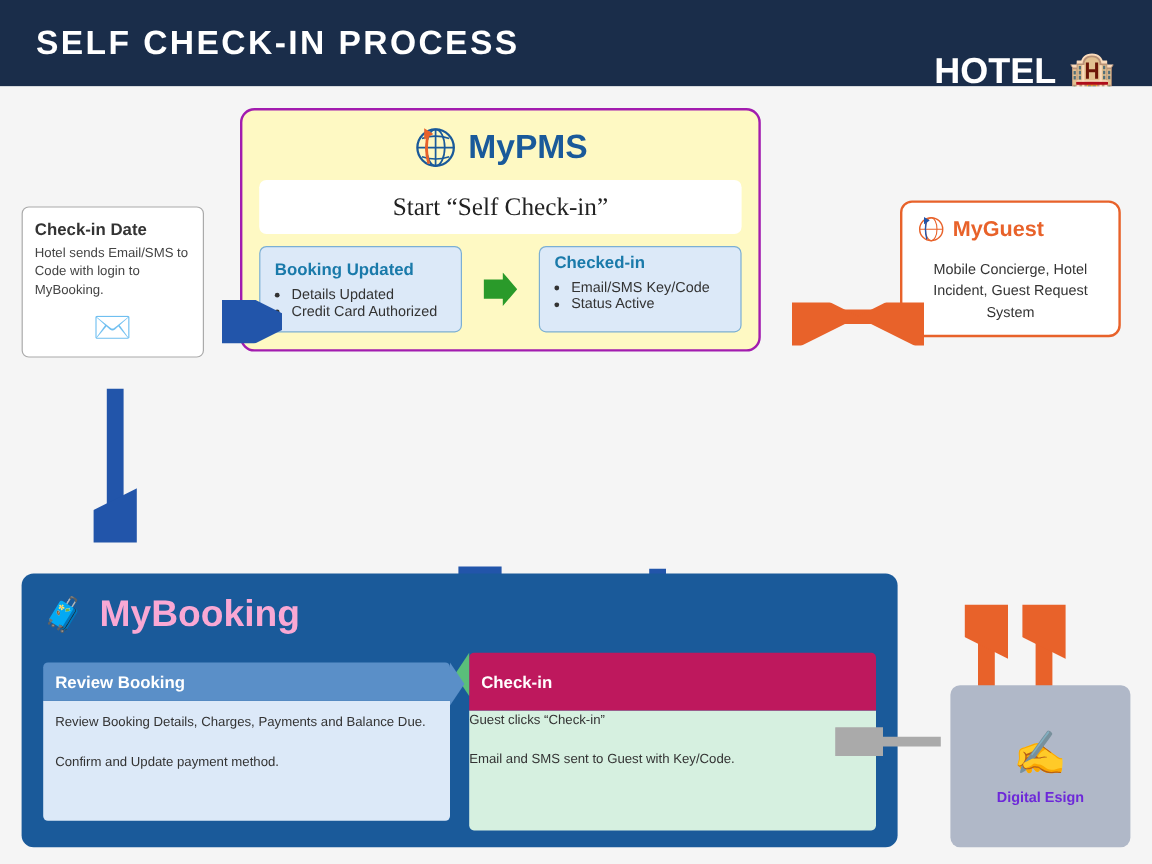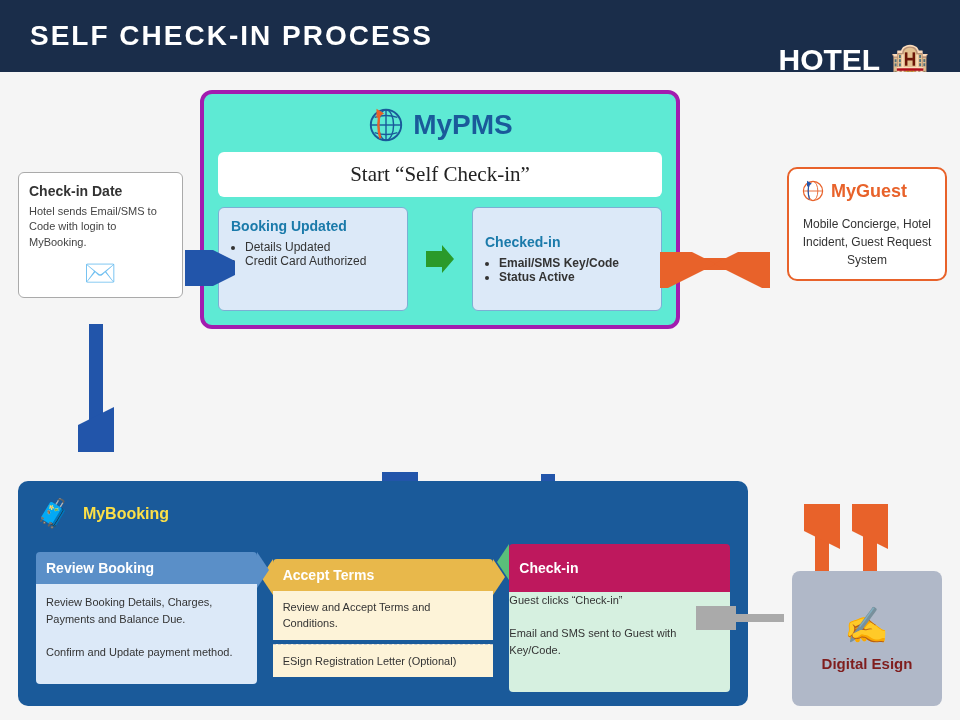--- a/index.html
+++ b/index.html
@@ -47,23 +47,23 @@
       height: 648px;
       position: relative;
       padding: 14px 18px;
     }
 
     
     .mypms-container {
       position: absolute;
       top: 18px;
       left: 200px;
-      width: 480px;
-      background: #5eead4;
-      border: 4px solid #a21caf;
+      width: 434px;
+      background: #fef9c3;
+      border: 2px solid #a21caf;
       border-radius: 12px;
       padding: 12px 14px 14px 14px;
     }
     .mypms-title {
       display: flex;
       align-items: center;
       justify-content: center;
       gap: 8px;
       font-size: 28px;
       font-weight: 700;
@@ -117,43 +117,42 @@
       flex-shrink: 0;
     }
     .arrow-right-green svg {
       width: 28px;
       height: 28px;
     }
     .checked-in-box {
       background: #dce9f8;
       border: 1.5px solid #7bafd4;
       border-radius: 6px;
-      padding: 26px 12px;
+      padding: 4px 12px;
       flex: 1;
     }
     .checked-in-box h4 {
       color: #1a7aaa;
       font-size: 14px;
       font-weight: 700;
       margin-bottom: 6px;
     }
     .checked-in-box ul {
       list-style: disc;
       padding-left: 14px;
       font-size: 12px;
       color: #333;
-      font-weight: bold;
     }
 
     
     .checkin-date-box {
       position: absolute;
       top: 100px;
       left: 18px;
-      width: 165px;
+      width: 152px;
       background: white;
       border: 1.5px solid #aaa;
       border-radius: 6px;
       padding: 10px 10px 8px 10px;
     }
     .checkin-date-box h4 {
       font-size: 14px;
       font-weight: 700;
       color: #333;
       margin-bottom: 5px;
@@ -166,22 +165,22 @@
     }
     .sms-icon-area {
       text-align: center;
       font-size: 26px;
     }
 
     
     .myguest-box {
       position: absolute;
       top: 95px;
-      right: 13px;
-      width: 160px;
+      right: 26px;
+      width: 184px;
       background: white;
       border: 2.5px solid #e8622a;
       border-radius: 10px;
       padding: 10px 12px;
     }
     .myguest-title {
       display: flex;
       align-items: center;
       gap: 6px;
       font-size: 18px;
@@ -264,23 +263,23 @@
       border-radius: 10px;
       padding: 16px 18px 14px 18px;
     }
     .mybooking-header {
       display: flex;
       align-items: center;
       gap: 12px;
       margin-bottom: 14px;
     }
     .mybooking-title {
-      font-size: 16px;
-      font-weight: 700;
-      color: #fde047;
+      font-size: 31px;
+      font-weight: 700;
+      color: #f9a8d4;
     }
     .person-icon {
       font-size: 28px;
       color: white;
     }
     .mybooking-flow {
       display: flex;
       gap: 8px;
       align-items: center;
     }
@@ -421,23 +420,23 @@
       flex-direction: column;
       align-items: center;
       justify-content: center;
       gap: 8px;
     }
     .digital-esign-box .esign-icon {
       font-size: 36px;
       color: white;
     }
     .digital-esign-box .esign-label {
-      font-size: 15px;
-      font-weight: 700;
-      color: #7f1d1d;
+      font-size: 12px;
+      font-weight: 700;
+      color: #6d28d9;
       text-align: right;
     }
 
     
     .arrow-gray-left {
       position: absolute;
       bottom: 90px;
       right: 174px;
       width: 90px;
       height: 24px;
@@ -595,31 +594,20 @@
         <div class="review-booking-header">
           <span>Review Booking</span>
         </div>
         <div class="review-booking-body">
           <p>Review Booking Details, Charges, Payments and Balance Due.</p>
           <br>
           <p>Confirm and Update payment method.</p>
         </div>
       </div>
 
-      <div class="accept-terms-col">
-        <div class="accept-terms-header">
-          <span>Accept Terms</span>
-        </div>
-        <div class="accept-terms-body">
-          <p>Review and Accept Terms and Conditions.</p>
-        </div>
-        <div class="esign-box">
-          <span>ESign Registration Letter (Optional)</span>
-        </div>
-      </div>
 
       <div class="checkin-col">
         <div class="checkin-header">
           <span>Check-in</span>
         </div>
         <div class="checkin-body">
           <p>Guest clicks “Check-in”</p>
           <br>
           <p>Email and SMS sent to Guest with Key/Code.</p>
         </div>

